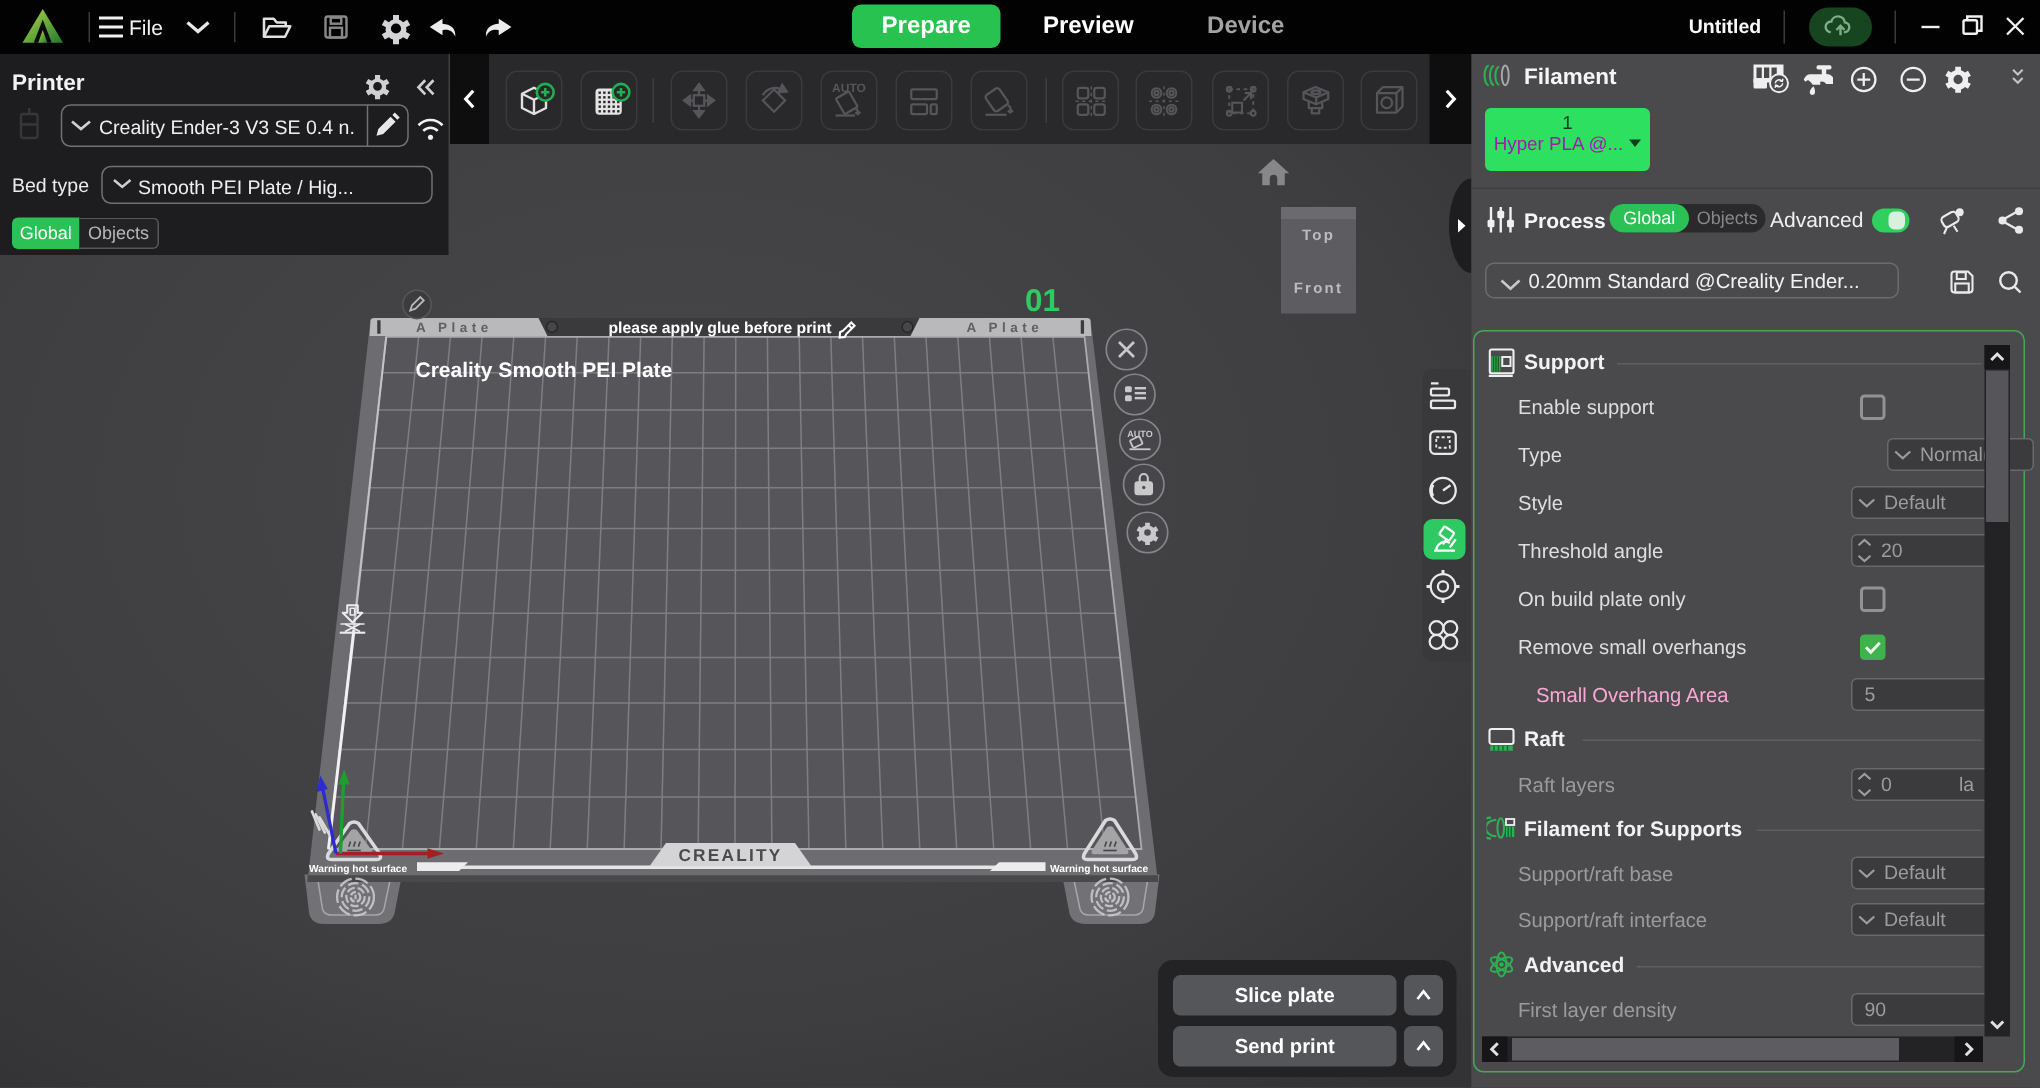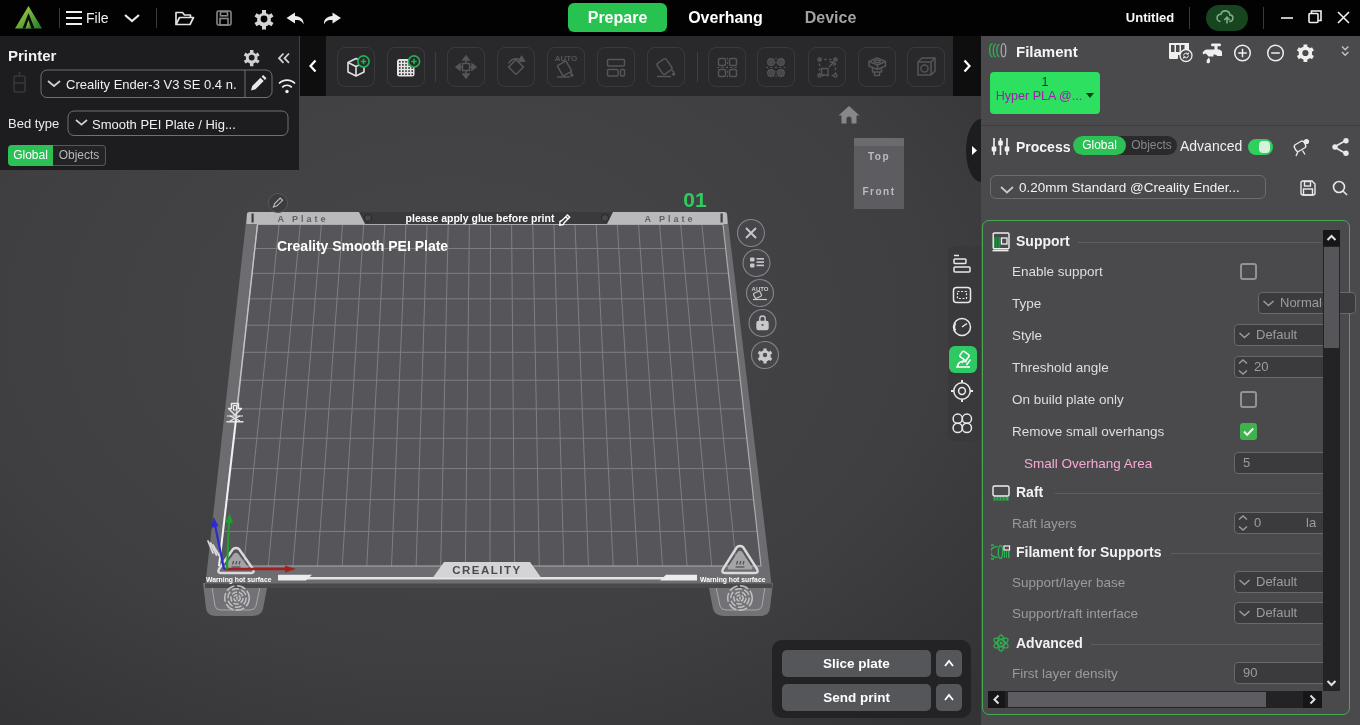--- a/index.html
+++ b/index.html
@@ -270,21 +270,21 @@
   </g>
   <rect x="1263" y="7" width="1" height="22" fill="#3a3a3c"></rect>
   <g stroke="#f0f0f0" stroke-width="1.6" fill="none">
     <line x1="1281" y1="18" x2="1293" y2="18"></line>
     <rect x="1309" y="13.5" width="9" height="9" rx="1"></rect>
     <path d="M1311.5 13.5 l0 -2.5 9.5 0 0 9.5 -2.5 0"></path>
     <path d="M1338 12 l11 11 M1349 12 l-11 11"></path>
   </g>
 </svg>
 <div class="abs" style="left:568px;top:3px;width:99px;height:29px;background:#27c24f;border-radius:6px;text-align:center;line-height:29px;color:#fff;font-weight:bold;font-size:16px;">Prepare</div>
-<div class="abs" style="left:676px;top:3px;width:99px;height:29px;text-align:center;line-height:29px;color:#fff;font-weight:bold;font-size:16px;">Overhang</div>
+<div class="abs" style="left:676px;top:3px;width:99px;height:29px;text-align:center;line-height:29px;color:#fff;font-weight:bold;font-size:16px;">Preview</div>
 <div class="abs" style="left:781px;top:3px;width:99px;height:29px;text-align:center;line-height:29px;color:#a3a3a3;font-weight:bold;font-size:16px;">Device</div>
 </div>
 
 <div id="toolbar">
 <div class="abs" style="left:0;top:0;width:26px;height:60px;background:#0e0e0f;"></div>
 <svg class="abs" style="left:0;top:0" width="26" height="60">
       <path d="M15.5 24.5 l-5 5.5 5 5.5" stroke="#fff" stroke-width="2.2" fill="none"></path>
     </svg>
 <div class="abs" style="left:653px;top:0;width:28px;height:60px;background:#0e0e0f;"></div>
 <svg class="abs" style="left:653px;top:0" width="28" height="60">
@@ -632,21 +632,21 @@
 <ellipse cx="9.5" cy="9" rx="2.2" ry="6.5" fill="none" stroke="#2fae52" stroke-width="1.4"></ellipse>
 <rect x="13" y="3" width="5.5" height="4" fill="none" stroke="#f0f0f0" stroke-width="1.2"></rect>
 <rect x="13" y="8" width="5.5" height="7" fill="#2fae52"></rect>
 <g stroke="#0f6f30" stroke-width="1">
         <line x1="14.5" y1="8" x2="14.5" y2="15"></line>
         <line x1="16.5" y1="8" x2="16.5" y2="15"></line>
       </g>
     </svg>
 <div class="abs" style="left:35px;top:508px;color:#f2f2f2;font-weight:bold;font-size:14px;">Filament for Supports</div>
 <div class="abs" style="left:190px;top:517px;width:150px;height:1px;background:#5e5e61;"></div>
-    <div class="abs" style="left:31px;top:539px;color:#9b9b9e;font-size:13.5px;">Support/layer base</div>
+    <div class="abs" style="left:31px;top:539px;color:#9b9b9e;font-size:13.5px;">Support/raft base</div>
     <div class="abs" style="left:253px;top:534.5px;width:98px;height:22px;background:#3b3b3e;border:1px solid #69696d;border-radius:4px;">
 <svg class="abs" style="left:0;top:0" width="18" height="20">
         <path d="M4.5 8 l5 4.5 5 -4.5" stroke="#9c9ca0" stroke-width="1.5" fill="none"></path>
       </svg>
 <span class="abs" style="left:21px;top:2px;color:#9c9ca0;font-size:13px;">Default</span>
     </div>
     <div class="abs" style="left:31px;top:570px;color:#9b9b9e;font-size:13.5px;">Support/raft interface</div>
     <div class="abs" style="left:253px;top:565.5px;width:98px;height:22px;background:#3b3b3e;border:1px solid #69696d;border-radius:4px;">
 <svg class="abs" style="left:0;top:0" width="18" height="20">
         <path d="M4.5 8 l5 4.5 5 -4.5" stroke="#9c9ca0" stroke-width="1.5" fill="none"></path>

